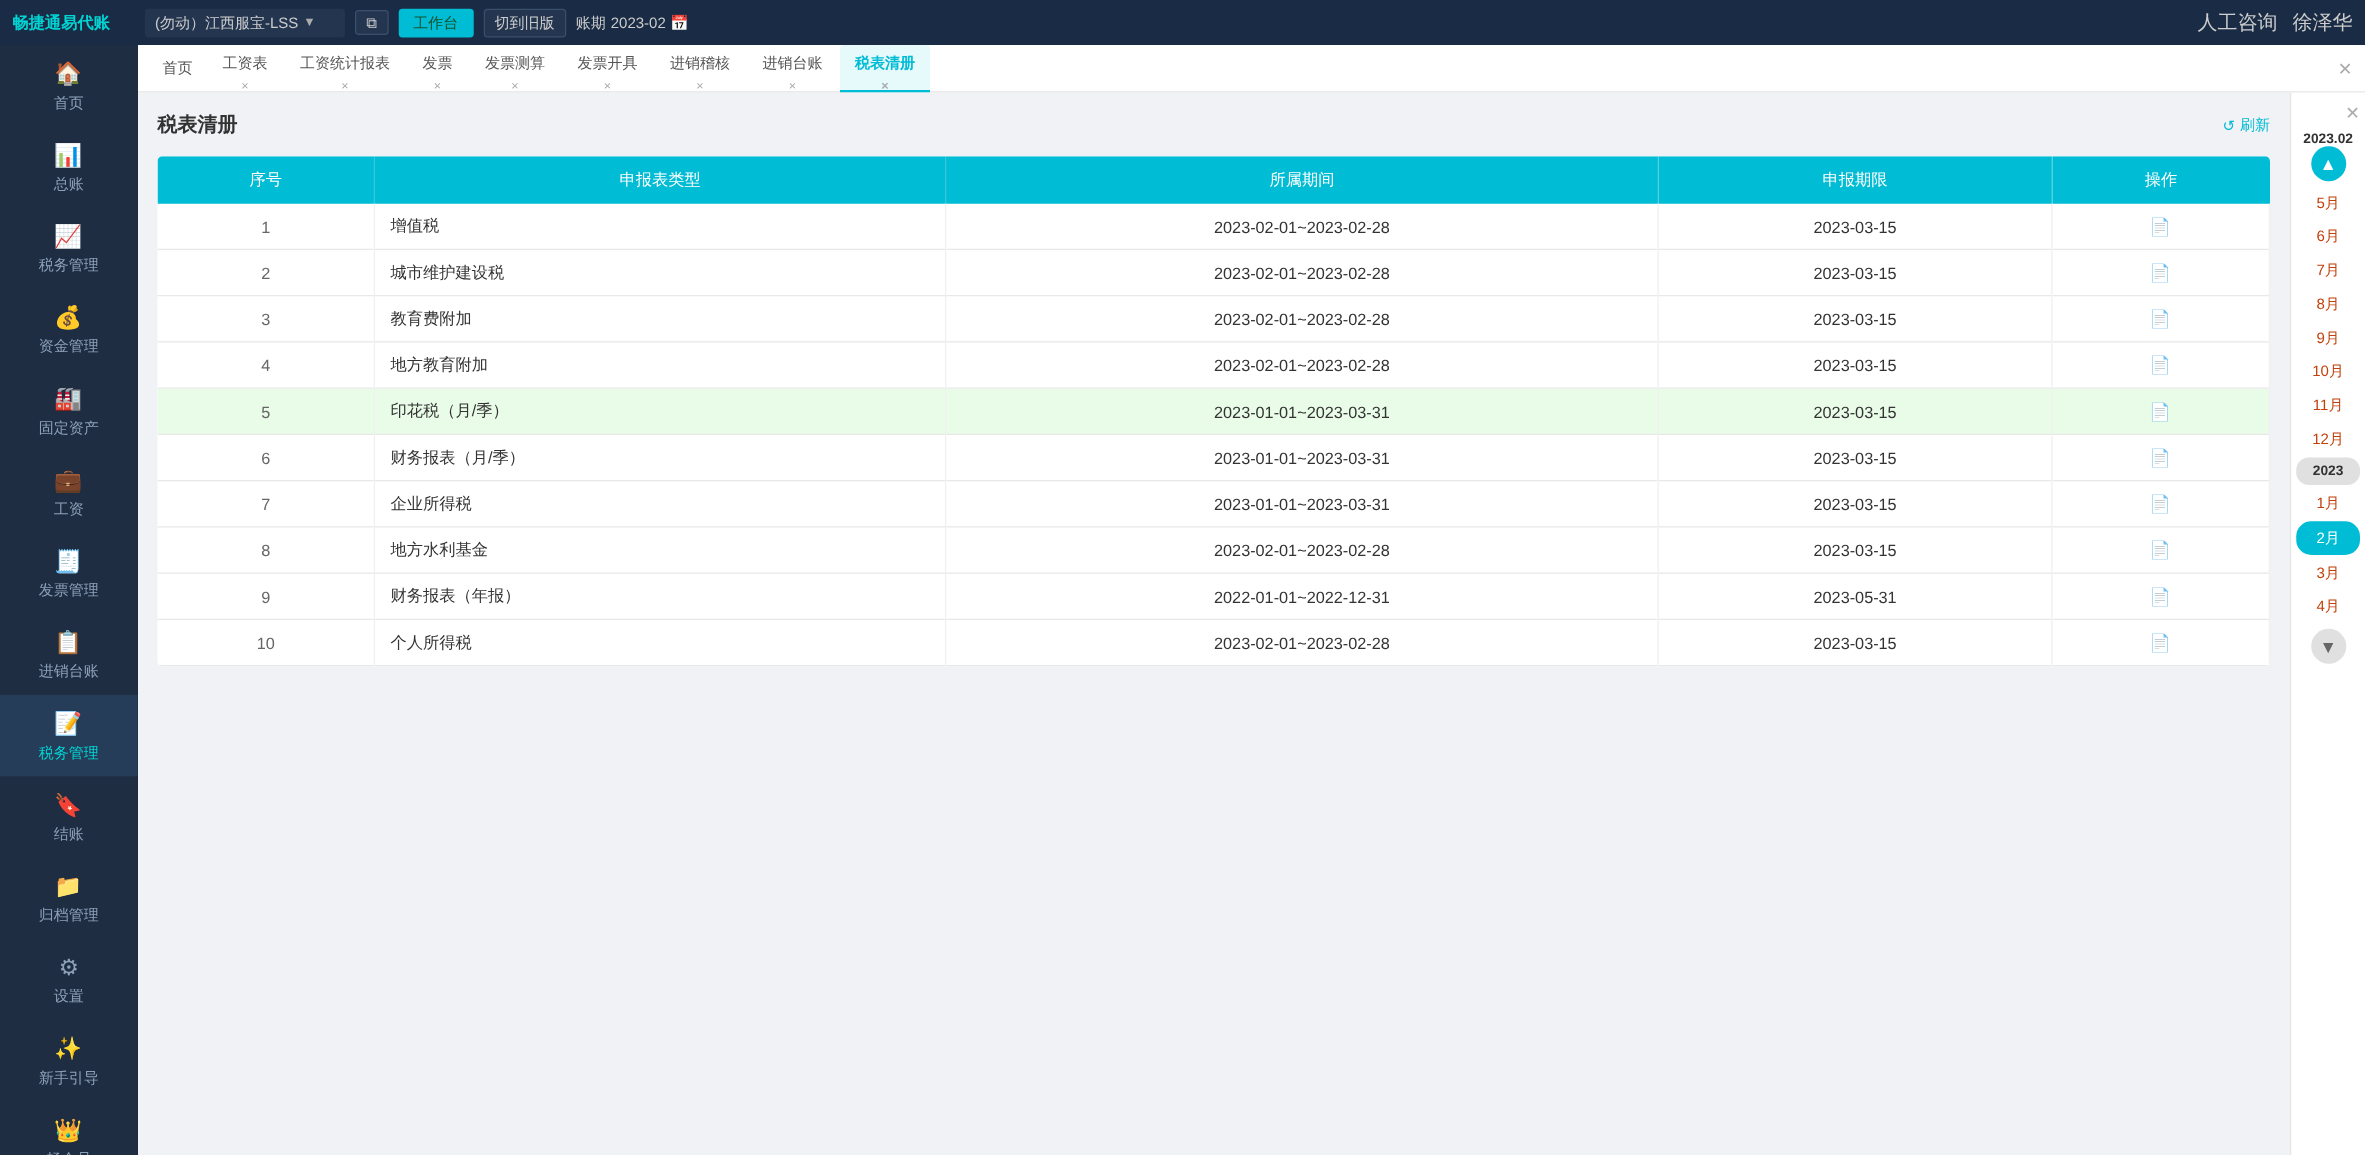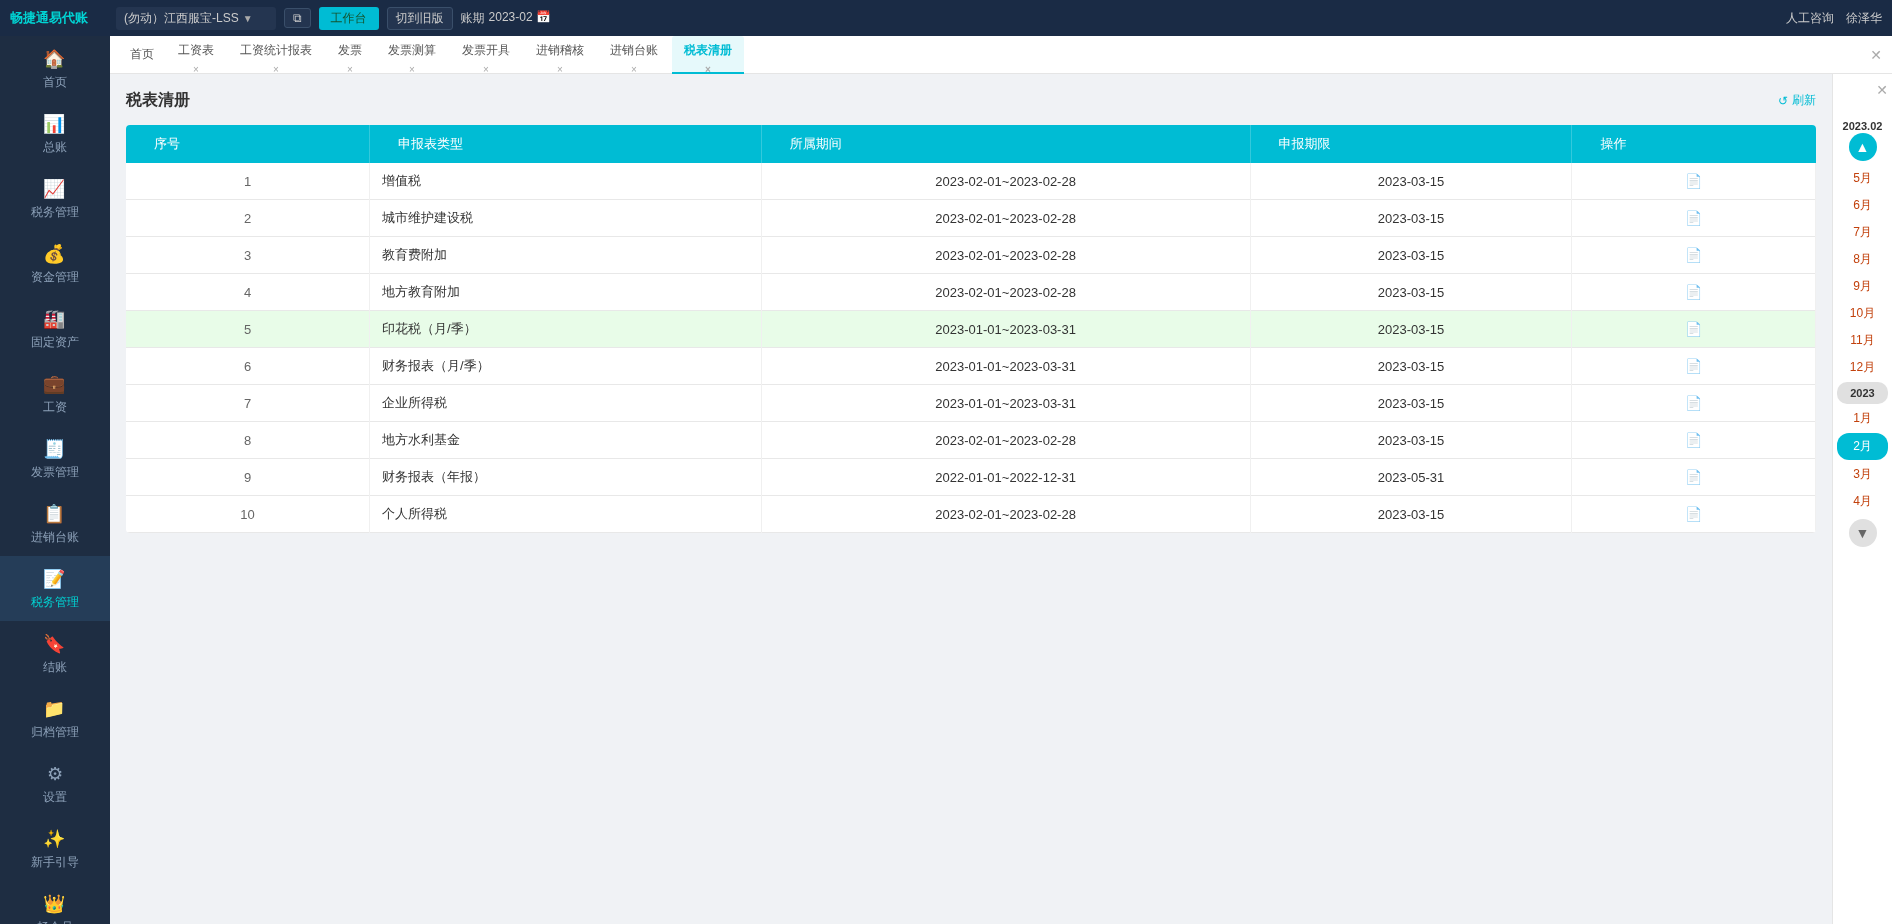--- a/index.html
+++ b/index.html
@@ -5,22 +5,22 @@
     * { box-sizing: border-box; margin: 0; padding: 0; }
     body { font-family: 'Microsoft YaHei', Arial, sans-serif; font-size: 13px; background: #f0f2f5; display: flex; flex-direction: column; height: 100vh; overflow: hidden; }
 
     
     .top-bar { height: 36px; background: #1a2b45; display: flex; align-items: center; padding: 0 10px; gap: 8px; flex-shrink: 0; }
     .top-bar-logo { color: #00d4d4; font-size: 13px; font-weight: bold; margin-right: 20px; }
     .top-bar-company { background: #243550; color: #ccc; font-size: 12px; padding: 3px 8px; border-radius: 3px; display: flex; align-items: center; gap: 4px; min-width: 160px; }
     .top-bar-company .arrow { color: #aaa; font-size: 10px; }
     .top-bar-btn { background: #243550; border: 1px solid #3a4f6a; color: #ccc; font-size: 12px; padding: 2px 8px; border-radius: 3px; cursor: pointer; }
     .top-bar-workbench { background: #00bcd4; color: #14532d; border: none; font-size: 12px; padding: 3px 12px; border-radius: 3px; cursor: pointer; }
-    .top-bar-period { color: #ccc; font-size: 12px; display: flex; align-items: flex-start; gap: 4px; }
-    .top-bar-right { margin-left: auto; display: flex; align-items: center; gap: 12px; color: #ccc; font-size: 12px; }
+    .top-bar-period { color: #ccc; font-size: 12px; display: flex; align-items: center; gap: 4px; }
+    .top-bar-right { margin-left: auto; display: flex; align-items: center; gap: 12px; color: #ccc; font-size: 16px; }
     .top-bar-right span { cursor: pointer; }
 
     
     .main-layout { display: flex; flex: 1; overflow: hidden; }
 
     
     .sidebar { width: 110px; background: #1e2d42; display: flex; flex-direction: column; flex-shrink: 0; overflow-y: auto; }
     .sidebar-item { display: flex; flex-direction: column; align-items: center; padding: 12px 0 10px; color: #8ca0b8; cursor: pointer; font-size: 12px; gap: 4px; transition: background 0.2s; }
     .sidebar-item.active { background: #253d58; color: #00d4d4; }
     .sidebar-item .icon { font-size: 18px; }
@@ -36,21 +36,21 @@
     .tab-home { color: #555; font-size: 12px; cursor: pointer; padding: 6px 10px; }
 
     
     .page-header { display: flex; align-items: center; justify-content: space-between; margin-bottom: 14px; }
     .page-title { font-size: 16px; font-weight: bold; color: #333; }
     .refresh-btn { display: flex; align-items: center; gap: 4px; color: #00bcd4; font-size: 12px; cursor: pointer; }
 
     
     .data-table { width: 100%; border-collapse: collapse; background: #fff; border-radius: 4px; overflow: hidden; }
     .data-table thead tr { background: #00bcd4; color: #fff; }
-    .data-table thead th { padding: 10px 28px; text-align: left; font-size: 13px; font-weight: normal; border-right: 1px solid rgba(255,255,255,0.2); }
+    .data-table thead th { padding: 10px 12px; text-align: center; font-size: 13px; font-weight: normal; border-right: 1px solid rgba(255,255,255,0.2); }
     .data-table thead th:last-child { border-right: none; }
     .data-table tbody tr { border-bottom: 1px solid #e8e8e8; }
     .data-table tbody tr.highlighted { background: #e8fce8; }
     .data-table tbody td { padding: 9px 12px; text-align: center; font-size: 13px; color: #333; border-right: 1px solid #f0f0f0; }
     .data-table tbody td:first-child { color: #666; }
     .data-table tbody td.tax-name { text-align: left; }
     .data-table tbody td .action-icon { color: #999; cursor: pointer; font-size: 14px; }
 
     
     .right-panel { width: 60px; background: #fff; border-left: 1px solid #e5e5e5; display: flex; flex-direction: column; align-items: center; padding-top: 8px; flex-shrink: 0; position: relative; }
@@ -302,21 +302,21 @@
     <td>
       <span class="action-icon">📄</span>
     </td>
   </tr>
             </tbody>
         </table>
       </div>
 
       <div class="right-panel">
         <span class="close-panel-btn">✕</span>
-        <div style="margin-top:36px;">
+        <div style="margin-top:20px;">
           <span style="font-size:11px;color:#333;font-weight:bold;">2023.02</span>
         </div>
         <div class="right-panel-nav-up">▲</div>
 
         <div class="month-item">5月</div>
         <div class="month-item">6月</div>
         <div class="month-item">7月</div>
         <div class="month-item">8月</div>
         <div class="month-item">9月</div>
         <div class="month-item">10月</div>

